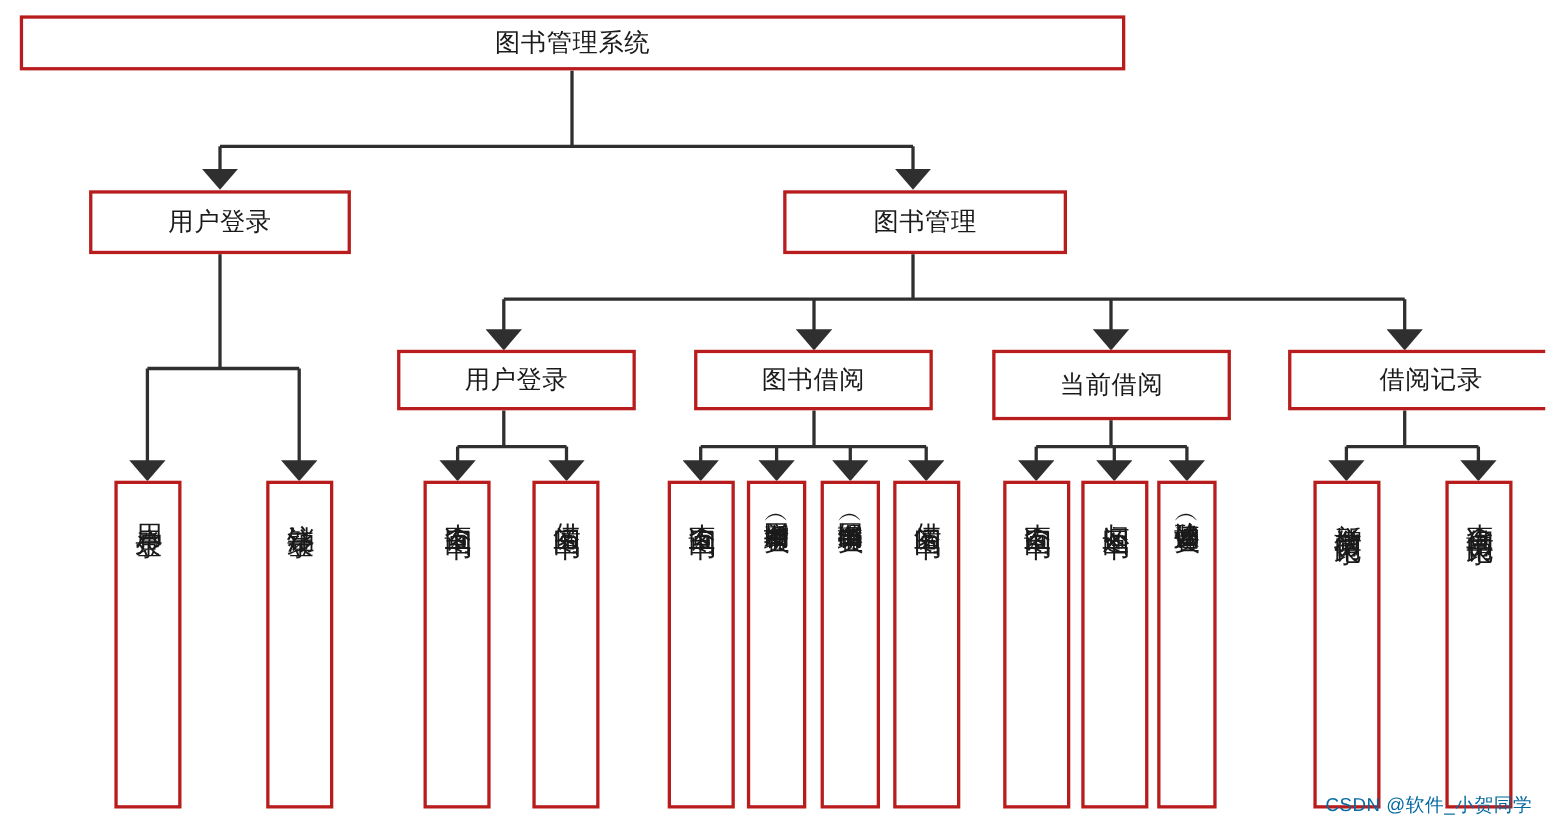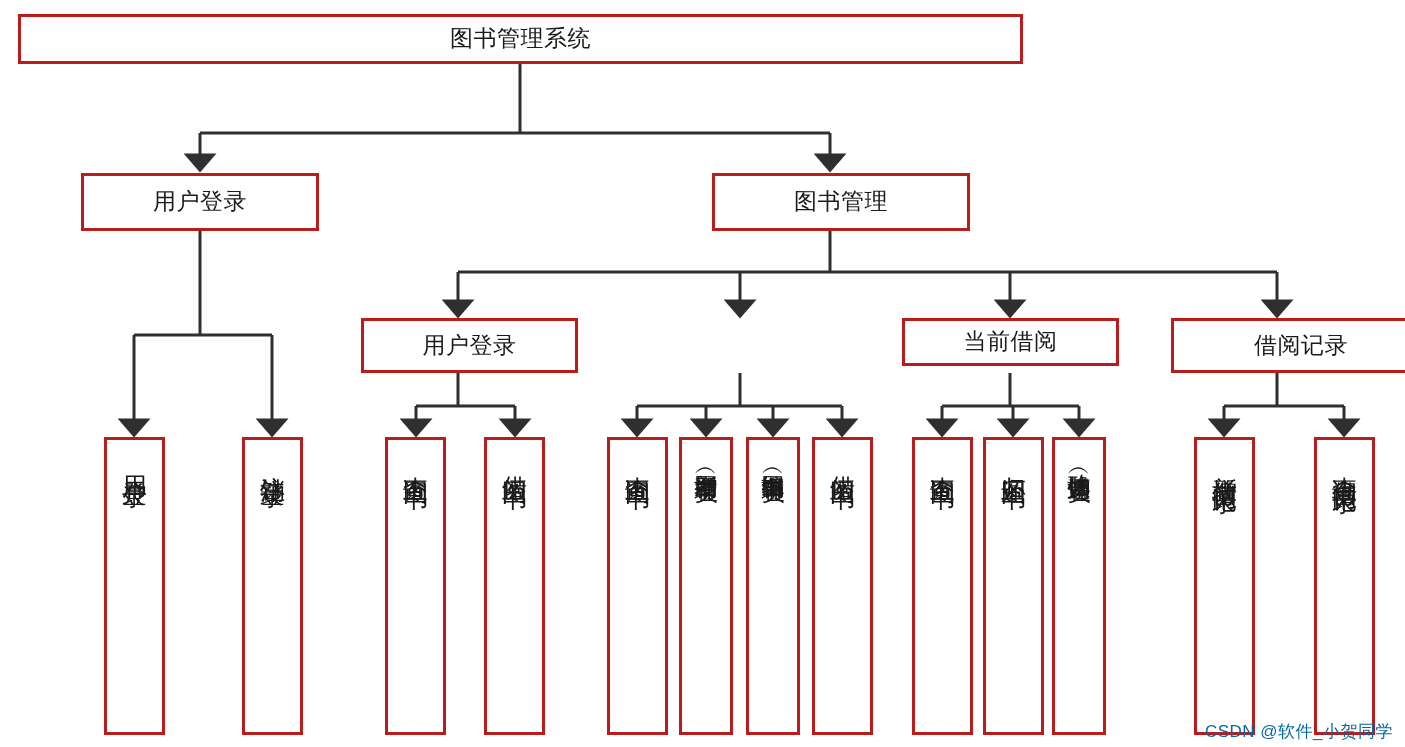--- a/index.html
+++ b/index.html
@@ -133,21 +133,24 @@
   <div class="node horizontal" style="left:81px; top:173px; width:238px; height:58px;">
     <span class="label">用户登录</span>
   </div>
   <div class="node horizontal" style="left:712px; top:173px; width:258px; height:58px;">
     <span class="label">图书管理</span>
   </div>
 
   <div class="node horizontal" style="left:361px; top:318px; width:217px; height:55px;">
     <span class="label">用户登录</span>
   </div>
-  <div class="node horizontal" style="left:902px; top:318px; width:217px; height:48px;">
+  <div class="node horizontal" style="left:631px; top:318px; width:217px; height:55px;">
+    <span class="label">图书借阅</span>
+  </div>
+  <div class="node horizontal" style="left:902px; top:318px; width:217px; height:64px;">
     <span class="label">当前借阅</span>
   </div>
   <div class="node horizontal" style="left:1171px; top:318px; width:260px; height:55px;">
     <span class="label">借阅记录</span>
   </div>
 
   <div class="node vertical" style="left:104px; top:437px; width:61px; height:298px;">
     <span class="label">用户登录</span>
   </div>
   <div class="node vertical" style="left:242px; top:437px; width:61px; height:298px;">

